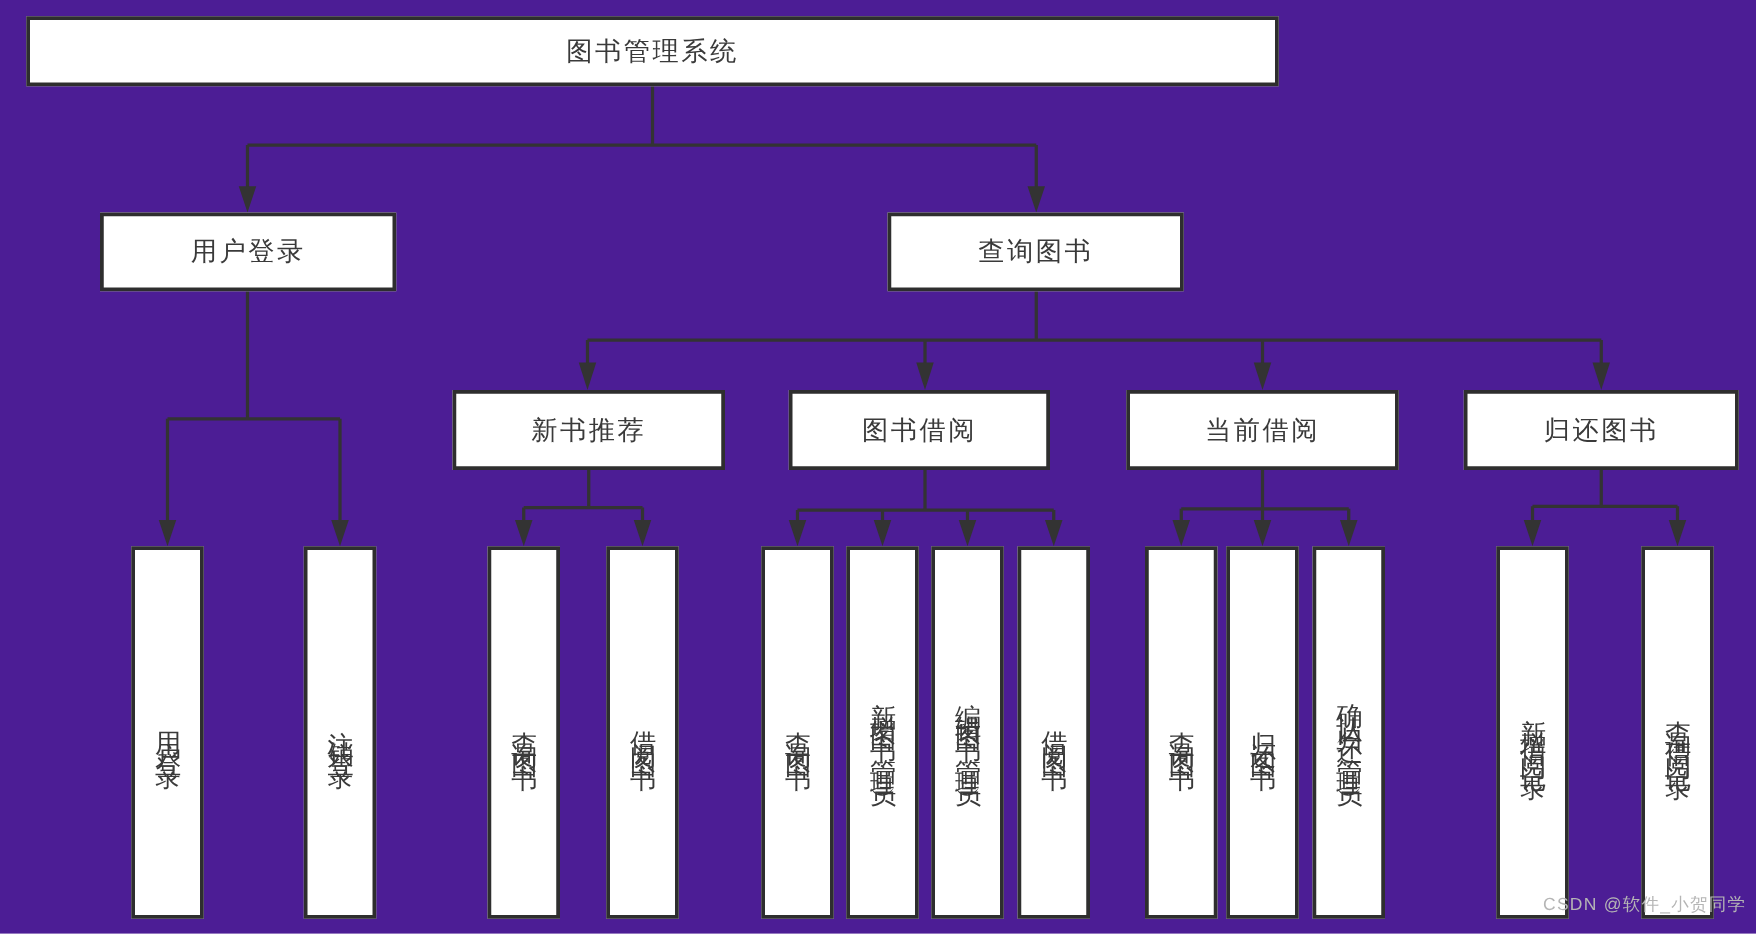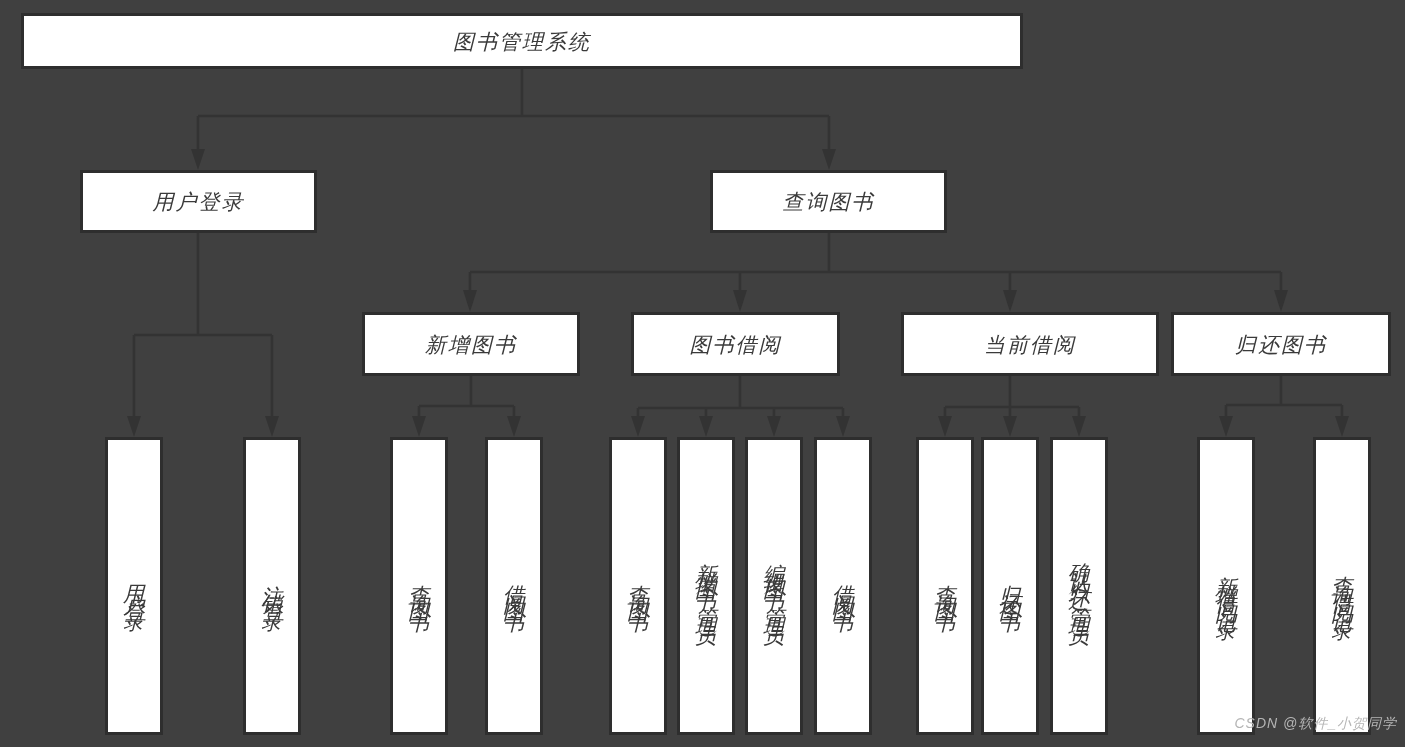--- a/index.html
+++ b/index.html
@@ -1,18 +1,18 @@
 <!DOCTYPE html>
 <html><head>
 <meta charset="utf-8">
 <style>
   html,body{margin:0;padding:0;background:#ffffff;}
   .canvas{
-    position:relative;width:1405px;height:747px;background:#404040;
-    font-family:"Liberation Sans","DejaVu Sans",sans-serif;overflow:hidden;font-style:italic;
+    position:relative;width:1405px;height:747px;background:#4c1d95;
+    font-family:"Liberation Sans","DejaVu Sans",sans-serif;overflow:hidden;
   }
   .connectors{position:absolute;left:0;top:0;width:1405px;height:747px;}
   .box{
     position:absolute;box-sizing:border-box;background:#ffffff;
     border:3px solid #2e2e2e;color:#3a3a3a;
     display:flex;align-items:center;justify-content:center;
     text-align:center;line-height:1;
   }
   .box.h{font-size:21px;letter-spacing:2px;}
   .box.v{
@@ -70,26 +70,26 @@
   </div>
 
   <div class="box h l2" style="left:80px">
     <span>用户登录</span>
   </div>
   <div class="box h l2" style="left:710px">
     <span>查询图书</span>
   </div>
 
   <div class="box h l3" style="left:362px;width:218px">
-    <span>新增图书</span>
+    <span>新书推荐</span>
   </div>
   <div class="box h l3" style="left:631px;width:209px">
     <span>图书借阅</span>
   </div>
-  <div class="box h l3" style="left:901px;width:258px">
+  <div class="box h l3" style="left:901px;width:218px">
     <span>当前借阅</span>
   </div>
   <div class="box h l3" style="left:1171px;width:220px">
     <span>归还图书</span>
   </div>
 
   <div class="box v leaf" style="left:105px">
     <span>用户登录</span>
   </div>
   <div class="box v leaf" style="left:243px">

